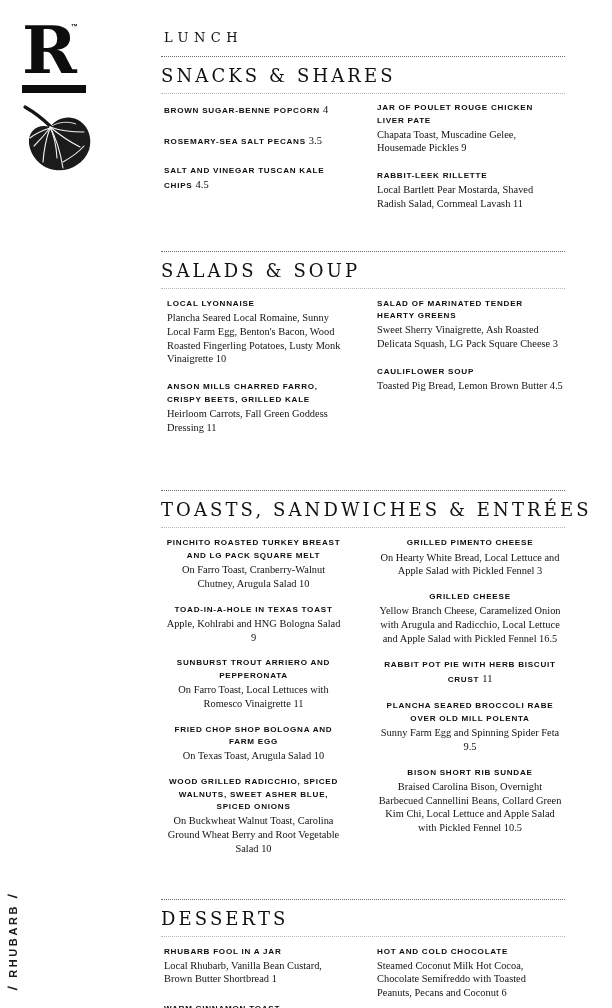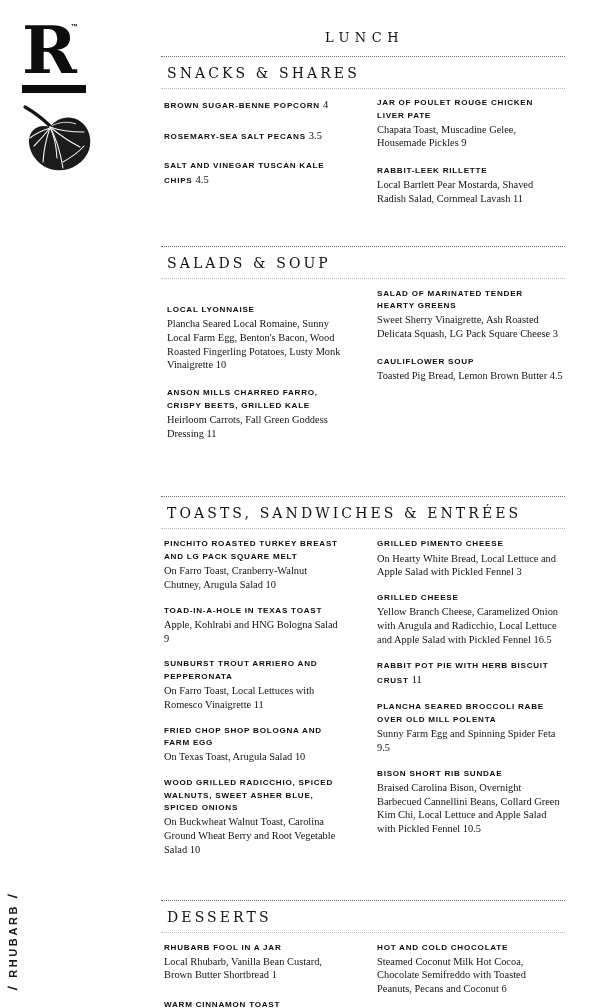--- a/index.html
+++ b/index.html
@@ -101,43 +101,42 @@
     padding-top: 30px;
   }
 
   .page-label {
     font-family: "DejaVu Serif", serif;
     font-size: 13px;
     letter-spacing: 5.5px;
     color: #111;
     margin: 0 0 11px 3px;
     text-transform: uppercase;
-    text-align: center;
   }
 
   .rule-strong {
     border: 0;
     border-top: 1px dotted #6a6a6a;
     margin: 0;
     height: 0;
   }
   .rule-light {
     border: 0;
     border-top: 1px dotted #b9b9b9;
     margin: 0;
     height: 0;
   }
 
   .section { margin: 0; }
   .section-title {
     font-family: "DejaVu Serif", serif;
-    font-size: 14px;
+    font-size: 18px;
     letter-spacing: 3.1px;
     color: #111;
-    margin: 8px 0 7px 6px;
+    margin: 8px 0 7px 0;
     text-transform: uppercase;
     white-space: nowrap;
   }
 
   .section-body {
     display: flex;
     gap: 4px;
     padding-top: 9px;
   }
   .col {
@@ -171,23 +170,23 @@
     font-family: "Liberation Serif", serif;
     font-size: 10.4px;
     line-height: 1.33;
     color: #131313;
     margin: 0.5px 0 0 0;
   }
 
   
   .section-snacks .section-body { padding-top: 8px; }
   .section-salads { margin-top: 25px; }
-  .section-toasts { margin-top: 41px; }
+  .section-toasts { margin-top: 41px; text-align: center; }
   .section-desserts { margin-top: 30px; }
-  .section-salads .col-left { padding-left: 6px; margin-top: 16px; }
+  .section-salads .col-left { padding-left: 6px; }
   .section-salads .item { margin-bottom: 15px; }
   .section-toasts .item { margin-bottom: 13px; }
   .section-desserts .item { margin-bottom: 17px; }
   .section-snacks .item { margin-bottom: 15px; }
 </style>
 </head>
 <body>
 
 <div class="left-rail">
 

